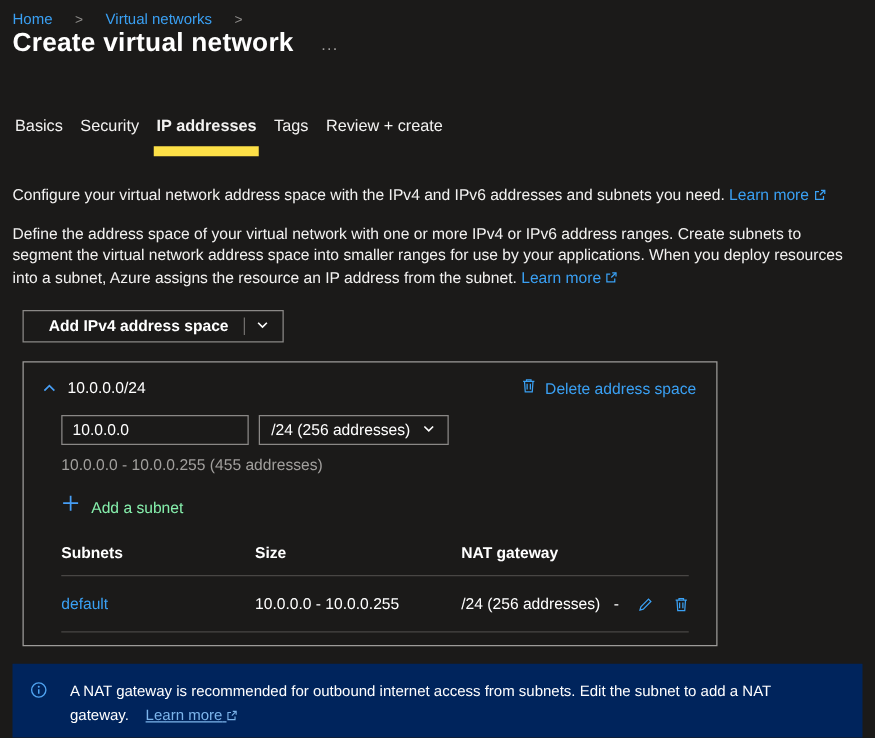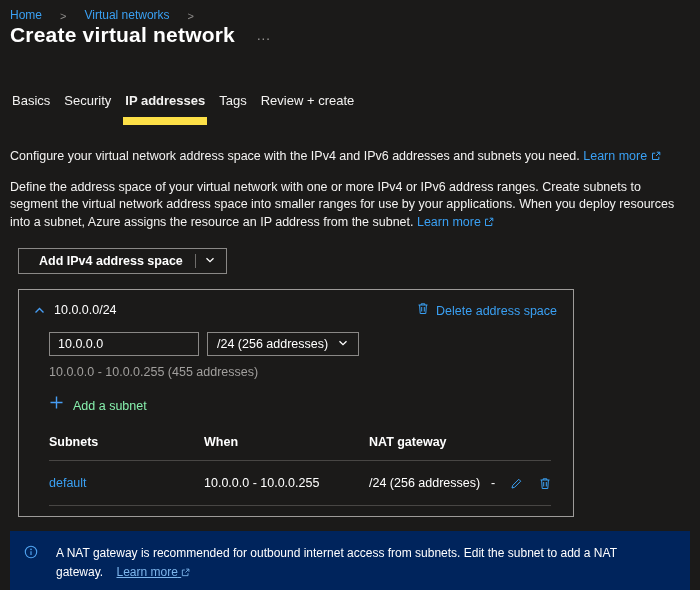--- a/index.html
+++ b/index.html
@@ -187,21 +187,21 @@
     <div class="add-subnet">
       <span><svg width="15" height="15" viewBox="0 0 15 15">
             <path d="M7.5 1.5 V13.5 M1.5 7.5 H13.5" stroke="#479ef5" stroke-width="1.4" fill="none"></path>
           </svg></span>
       <span>Add a subnet</span>
     </div>
 
     <div class="subnet-table">
       <div class="t-head">
         <div>Subnets</div>
-        <div>When</div>
+        <div>Size</div>
         <div>NAT gateway</div>
         <div></div>
       </div>
       <div class="t-row">
         <div class="cell-link">default</div>
         <div>10.0.0.0 - 10.0.0.255</div>
         <div>/24 (256 addresses)</div>
         <div>-</div>
         <div class="row-actions">
           <span class="action-icon">

